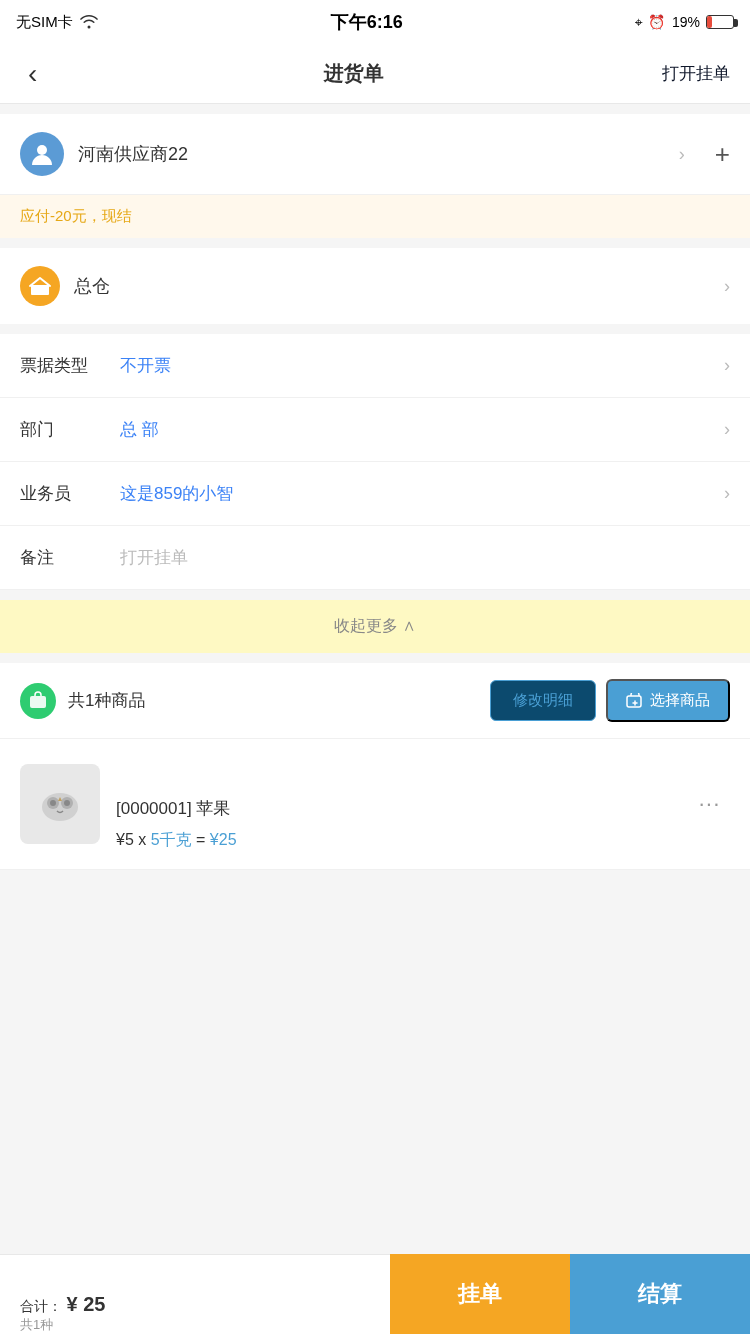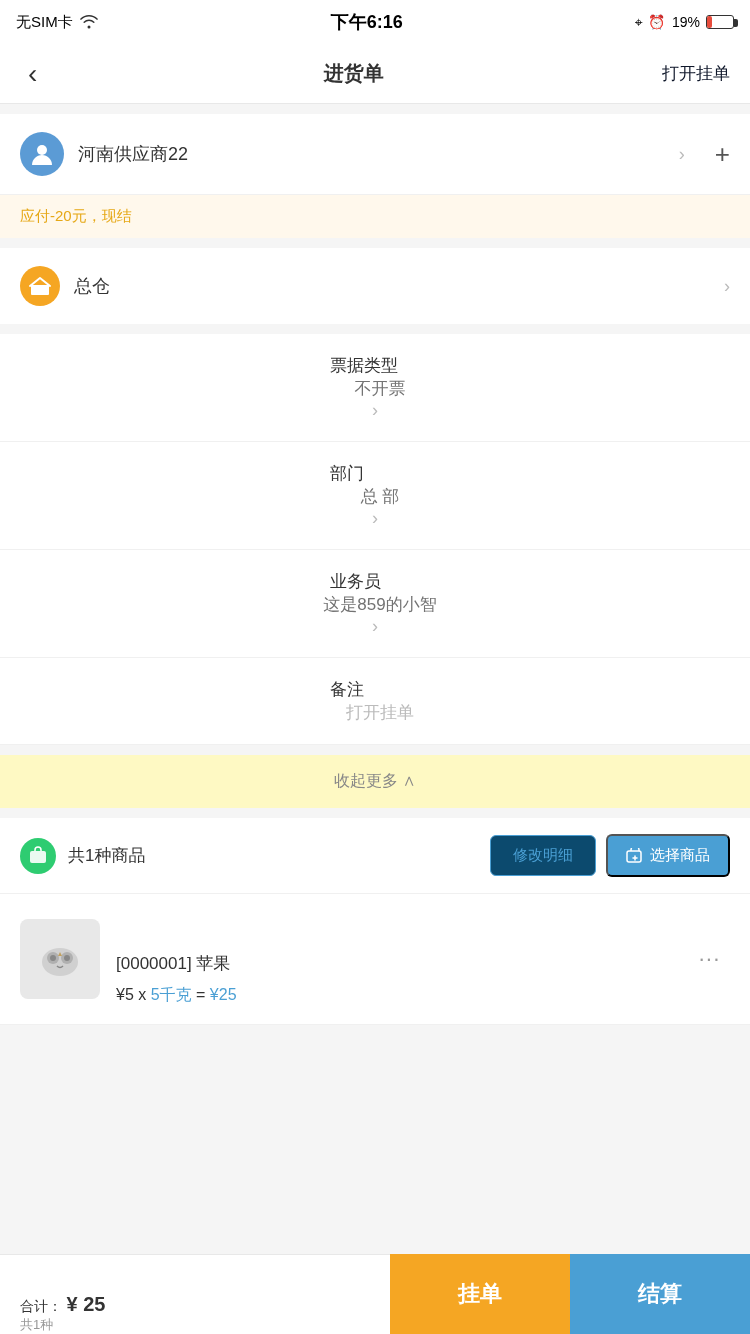--- a/index.html
+++ b/index.html
@@ -133,32 +133,31 @@
     }
 
     
     .form-row {
       display: flex;
       align-items: center;
       padding: 20px 20px;
       background: #fff;
       border-bottom: 1px solid #f0f0f0;
       cursor: pointer;
-      flex-direction: column;
     }
     .form-label {
       font-size: 17px;
       color: #333;
       width: 90px;
       flex-shrink: 0;
     }
     .form-value {
       flex: 1;
       font-size: 17px;
-      color: #737373;
+      color: #3b82f6;
       padding-left: 10px;
     }
     .form-placeholder {
       flex: 1;
       font-size: 17px;
       color: #bbb;
       padding-left: 10px;
     }
 
     

